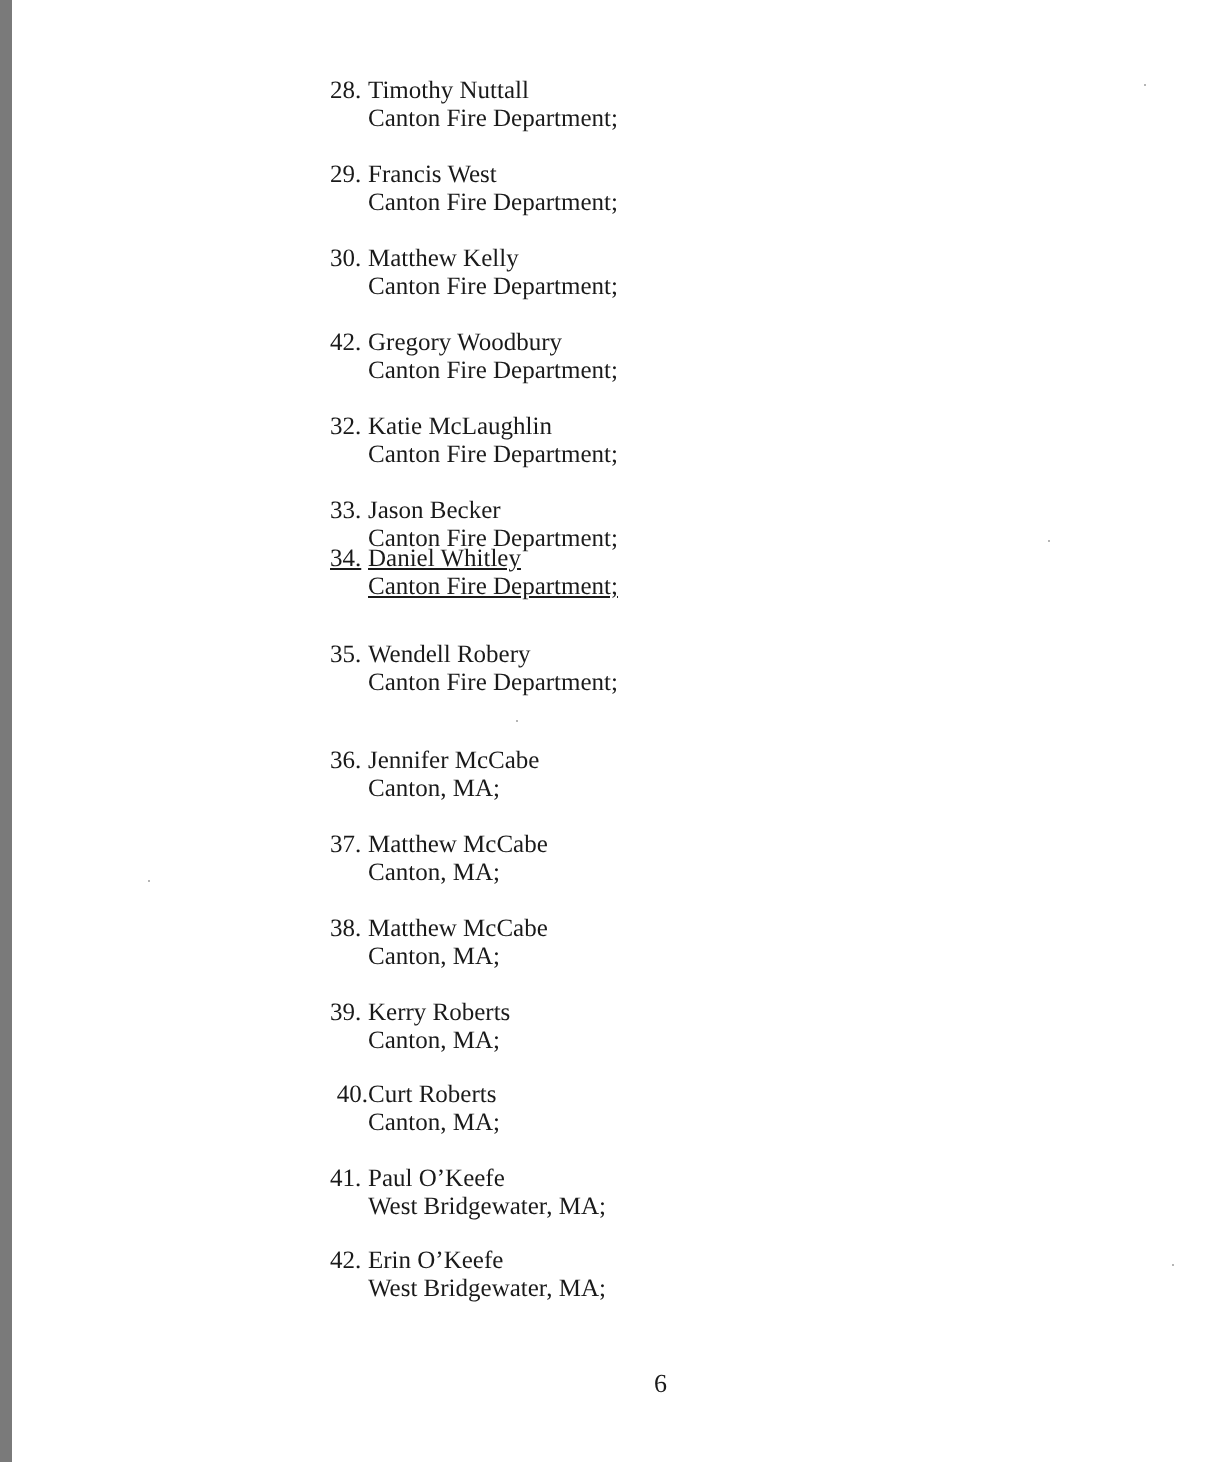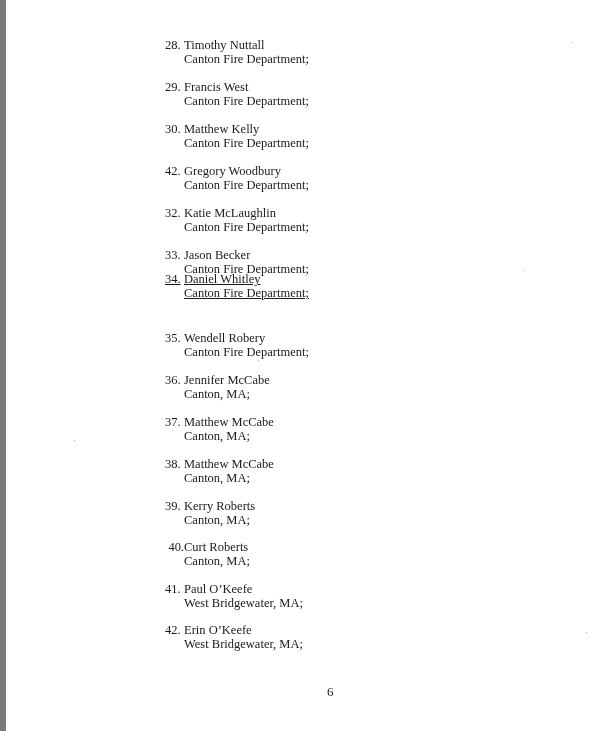--- a/index.html
+++ b/index.html
@@ -122,21 +122,21 @@
   </div>
 
   <div class="entry" style="top:256px;text-decoration:underline;">
     <div class="line1">
         <span class="num">34.</span>
         <span class="name">Daniel Whitley</span>
       </div>
     <div class="line2">Canton Fire Department;</div>
   </div>
 
-  <div class="entry" style="top:315px;">
+  <div class="entry" style="top:304px;">
     <div class="line1">
         <span class="num">35.</span>
         <span class="name">Wendell Robery</span>
       </div>
     <div class="line2">Canton Fire Department;</div>
   </div>
 
   <div class="entry" style="top:357px;">
     <div class="line1">
         <span class="num">36.</span>

